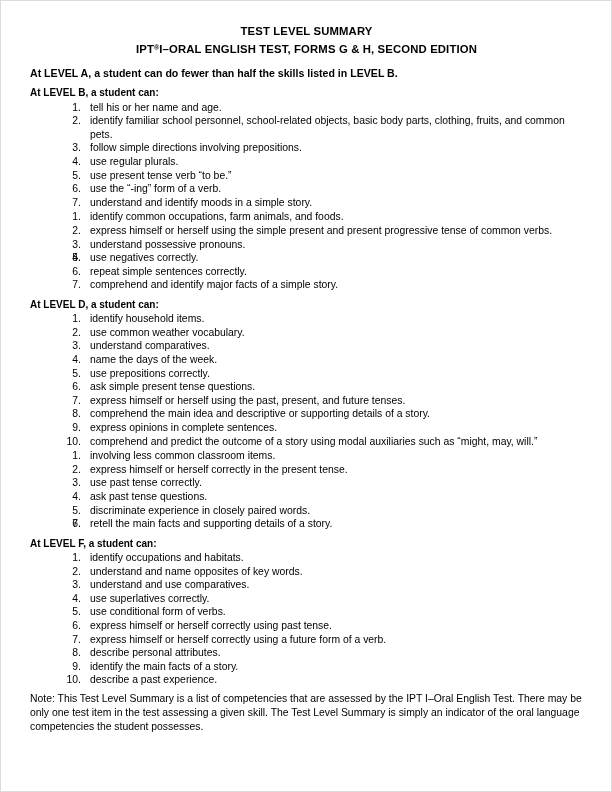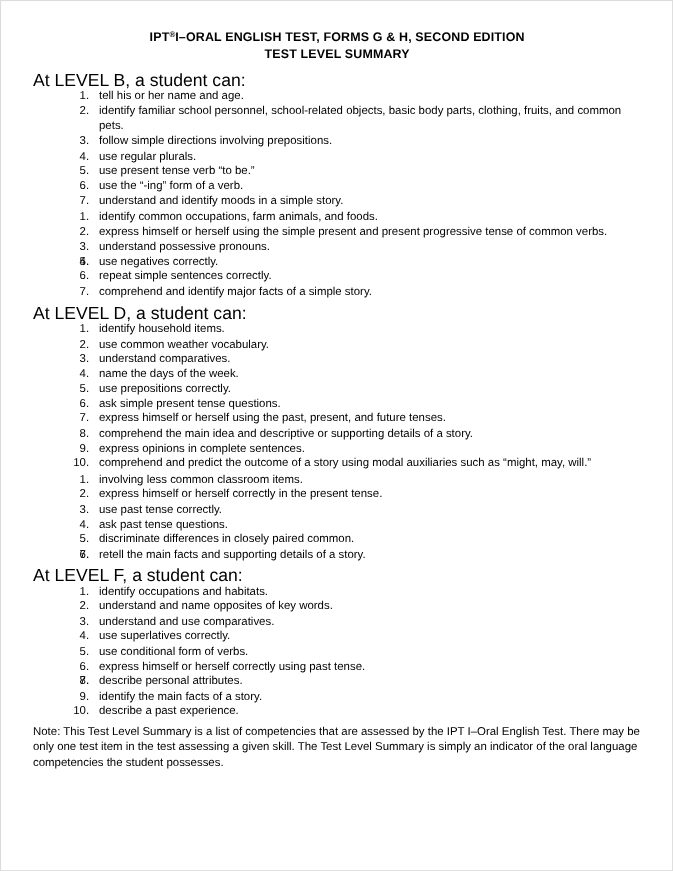--- a/index.html
+++ b/index.html
@@ -44,22 +44,22 @@
   .lead-line {
     font-weight: bold;
     font-size: 10.6px;
     line-height: 14.3px;
     margin-bottom: 2px;
   }
   .section {
     margin-bottom: 1px;
   }
   .section-heading {
-    font-weight: normal;
-    font-size: 16px;
+    font-weight: bold;
+    font-size: 10px;
     line-height: 14.3px;
     margin-top: 6px;
   }
   ol.items {
     list-style: none;
     margin: 0;
     padding: 0;
   }
   ol.items li {
     position: relative;
@@ -82,24 +82,25 @@
     line-height: 13.8px;
   }
 </style>
 </head>
 <body>
 
 <div class="page">
   <div class="content">
 
     <div class="title-block">
+      <div class="title-line">TEST LEVEL SUMMARY</div>
       <div class="title-line"><span>IPT</span><span class="reg">®</span><span>I–ORAL ENGLISH TEST, FORMS G &amp; H, SECOND EDITION</span></div>
-      <div class="title-line">TEST LEVEL SUMMARY</div>
     </div>
 
+    <div class="lead-line">At LEVEL A, a student can do fewer than half the skills listed in LEVEL B.</div>
 
     <div>
       <div class="section">
         <div class="section-heading">At LEVEL B, a student can:</div>
         <ol class="items">
           <li><span class="num">1.</span><span>tell his or her name and age.</span></li>
           <li><span class="num">2.</span><span>identify familiar school personnel, school-related objects, basic body parts, clothing, fruits, and common pets.</span></li>
           <li><span class="num">3.</span><span>follow simple directions involving prepositions.</span></li>
           <li><span class="num">4.</span><span>use regular plurals.</span></li>
           <li><span class="num">5.</span><span>use present tense verb “to be.”</span></li>
@@ -135,36 +136,36 @@
           <li><span class="num">10.</span><span>comprehend and predict the outcome of a story using modal auxiliaries such as “might, may, will.”</span></li>
         </ol>
       </div>
 
       <div class="section">
         <ol class="items">
           <li><span class="num">1.</span><span>involving less common classroom items.</span></li>
           <li><span class="num">2.</span><span>express himself or herself correctly in the present tense.</span></li>
           <li><span class="num">3.</span><span>use past tense correctly.</span></li>
           <li><span class="num">4.</span><span>ask past tense questions.</span></li>
-          <li><span class="num">5.</span><span>discriminate differences in closely paired common.</span></li>
+          <li><span class="num">5.</span><span>discriminate experience in closely paired words.</span></li>
           <li><span class="num">6.</span></li>
           <li><span class="num">7.</span><span>retell the main facts and supporting details of a story.</span></li>
         </ol>
       </div>
 
       <div class="section">
         <div class="section-heading">At LEVEL F, a student can:</div>
         <ol class="items">
           <li><span class="num">1.</span><span>identify occupations and habitats.</span></li>
           <li><span class="num">2.</span><span>understand and name opposites of key words.</span></li>
           <li><span class="num">3.</span><span>understand and use comparatives.</span></li>
           <li><span class="num">4.</span><span>use superlatives correctly.</span></li>
           <li><span class="num">5.</span><span>use conditional form of verbs.</span></li>
           <li><span class="num">6.</span><span>express himself or herself correctly using past tense.</span></li>
-          <li><span class="num">7.</span></li>
+          <li><span class="num">7.</span><span>express himself or herself correctly using a future form of a verb.</span></li>
           <li><span class="num">8.</span><span>describe personal attributes.</span></li>
           <li><span class="num">9.</span><span>identify the main facts of a story.</span></li>
           <li><span class="num">10.</span><span>describe a past experience.</span></li>
         </ol>
       </div>
     </div>
 
     <div class="note">Note: This Test Level Summary is a list of competencies that are assessed by the IPT I–Oral English Test. There may be only one test item in the test assessing a given skill. The Test Level Summary is simply an indicator of the oral language competencies the student possesses.</div>
 
   </div>

